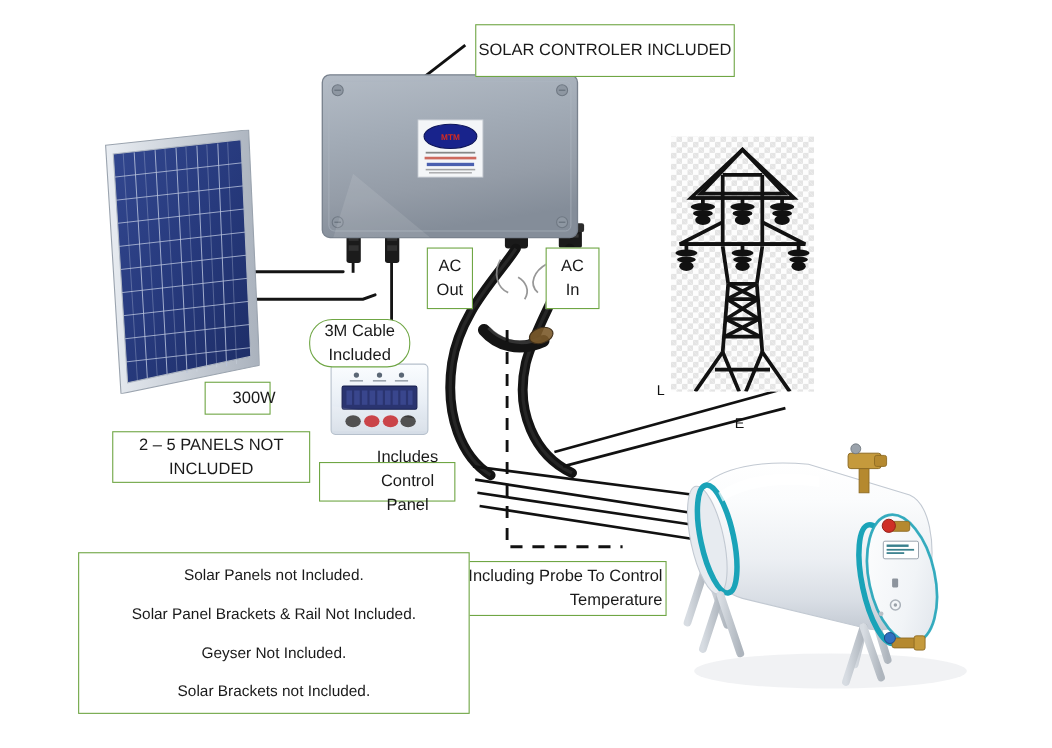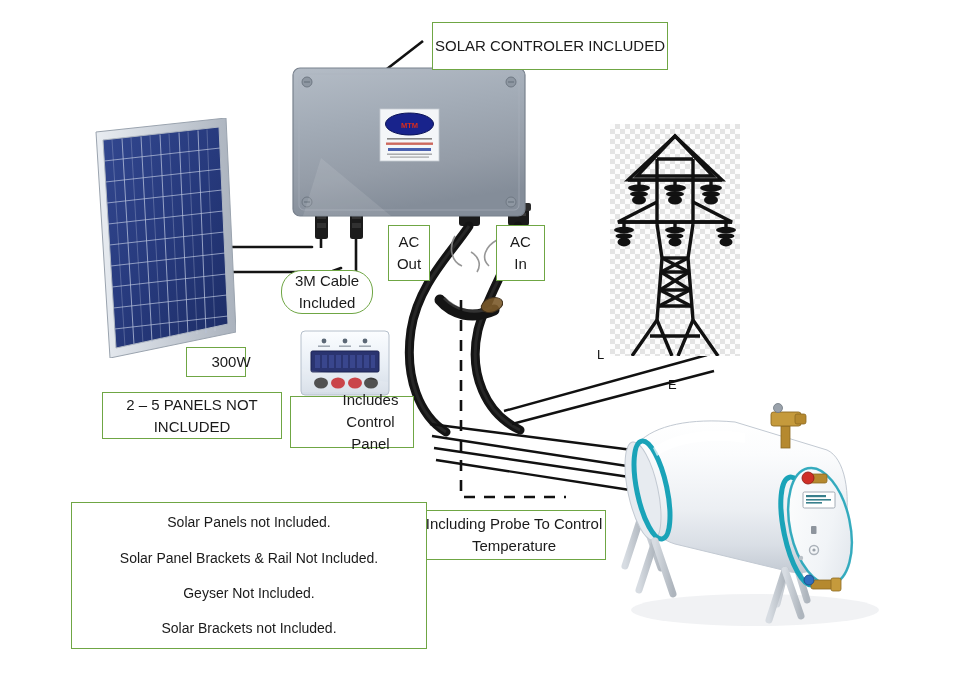--- a/index.html
+++ b/index.html
@@ -448,40 +448,40 @@
   <div class="callout" style="left:388px;top:225px;width:42px;height:56px;white-space:pre-line;">
     <span>AC
 Out</span>
   </div>
 
   <div class="callout" style="left:496px;top:225px;width:49px;height:56px;white-space:pre-line;">
     <span>AC
 In</span>
   </div>
 
-  <div class="callout" style="left:281px;top:270px;width:92px;height:44px;white-space:pre-line;border-radius:21px;">
+  <div class="callout" style="left:281px;top:290px;width:92px;height:44px;white-space:pre-line;border-radius:21px;">
     <span>3M Cable
 Included</span>
   </div>
 
   <div class="callout" style="left:186px;top:347px;width:60px;height:30px;padding-left:30px;">
     <span>300W</span>
   </div>
 
   <div class="callout" style="left:102px;top:392px;width:180px;height:47px;white-space:pre-line;">
     <span>2 – 5 PANELS NOT
 INCLUDED</span>
   </div>
 
-  <div class="callout" style="left:290px;top:396px;width:124px;height:52px;white-space:pre-line;padding-left:37px;">
+  <div class="callout" style="left:290px;top:420px;width:124px;height:36px;white-space:pre-line;padding-left:37px;">
     <span>Includes Control
 Panel</span>
   </div>
 
-  <div class="callout" style="left:422px;top:510px;width:184px;height:50px;white-space:pre-line;">
+  <div class="callout" style="left:422px;top:510px;width:184px;height:50px;white-space:pre-line;text-align:right;">
     <span>Including Probe To Control
 Temperature</span>
   </div>
 
   <div class="callout big" style="left:71px;top:502px;width:356px;height:147px;flex-direction:column;gap:15px;">
     <span>Solar Panels not Included.</span>
     <span>Solar Panel Brackets &amp; Rail Not Included.</span>
     <span>Geyser Not Included.</span>
     <span>Solar Brackets not Included.</span>
   </div>

